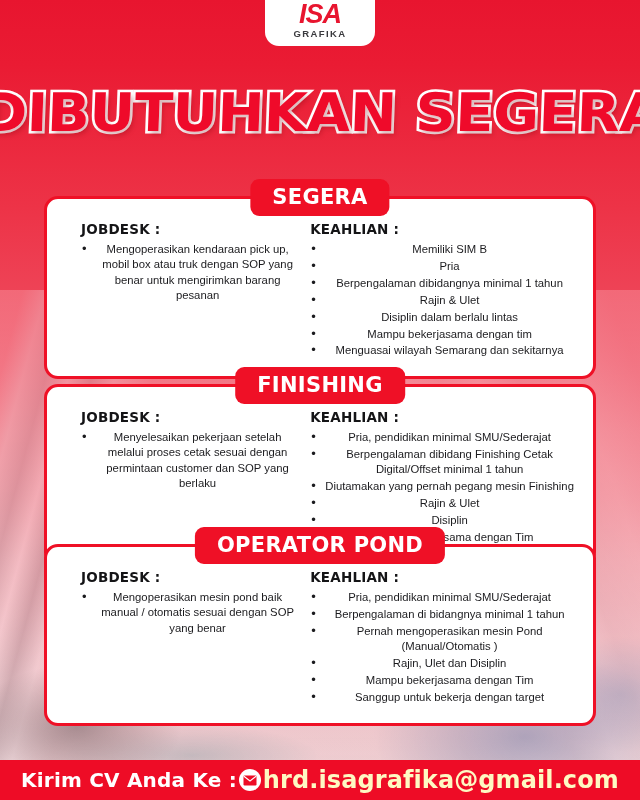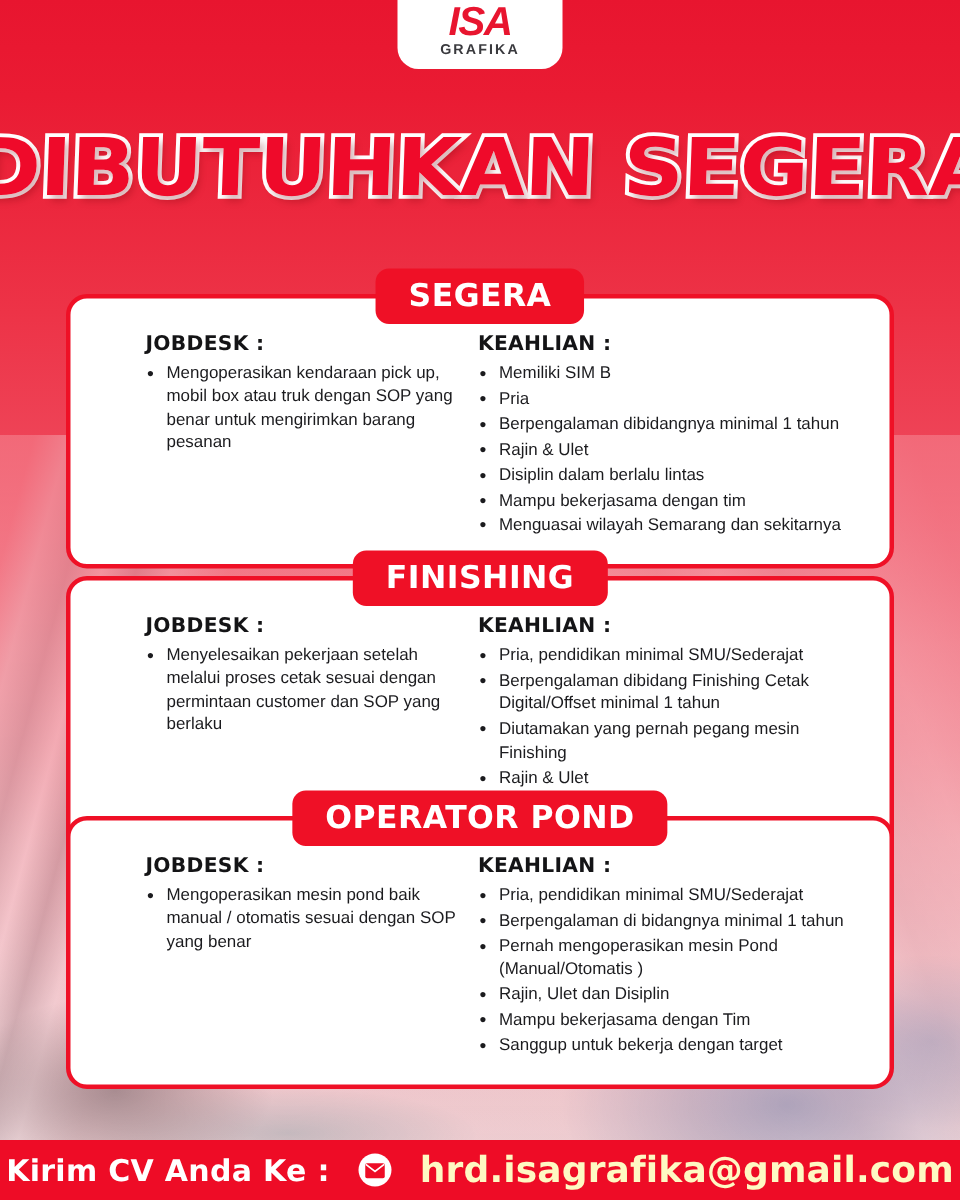--- a/index.html
+++ b/index.html
@@ -112,21 +112,21 @@
     z-index:4;
   }
   #section-driver   { top:196px; }
   #section-finishing{ top:384px; }
   #section-pond     { top:544px; }
 
   .card{
     background:#ffffff;
     border:3px solid #ef1026;
     border-radius:14px;
-    padding:20px 18px 16px 34px;
+    padding:20px 18px 16px 18px;
     display:flex;
     gap:10px;
   }
   #section-driver   .card{ min-height:150px; }
   #section-finishing .card{ min-height:152px; }
   #section-pond     .card{ min-height:142px; }
 
   .badge{
     position:absolute; top:-17px; left:50%;
     transform:translateX(-50%);
@@ -149,21 +149,21 @@
   .col-title{
     font-size:13.5px;
     font-weight:bold;
     color:#141416;
     margin-bottom:5px;
     letter-spacing:.2px;
     font-family:"DejaVu Sans", sans-serif;
   }
   ul.items{
     list-style:none;
-    margin:0; padding:0;
+    margin:0; padding:0;text-align:center;
   }
   ul.items li{
     position:relative;
     padding-left:14px;
     font-size:11.3px;
     line-height:15.4px;
     color:#1b1b1e;
     margin-bottom:1.5px;
   }
   ul.items li::before{
@@ -172,21 +172,21 @@
     font-size:13px;
     color:#1b1b1e;
   }
 
   
   #footer{
     position:absolute; left:0; right:0; bottom:0;
     height:40px;
     background:#ee0c26;
     display:flex; align-items:center; justify-content:center;
-    gap:19px;
+    gap:2px;
     z-index:8;
   }
   #footer-label{
     color:#fff; font-size:20px; font-weight:bold;
     letter-spacing:.2px;
     font-family:"DejaVu Sans", sans-serif;
   }
   #mail-icon{
     width:22px; height:22px; border-radius:50%;
     background:#fff;

